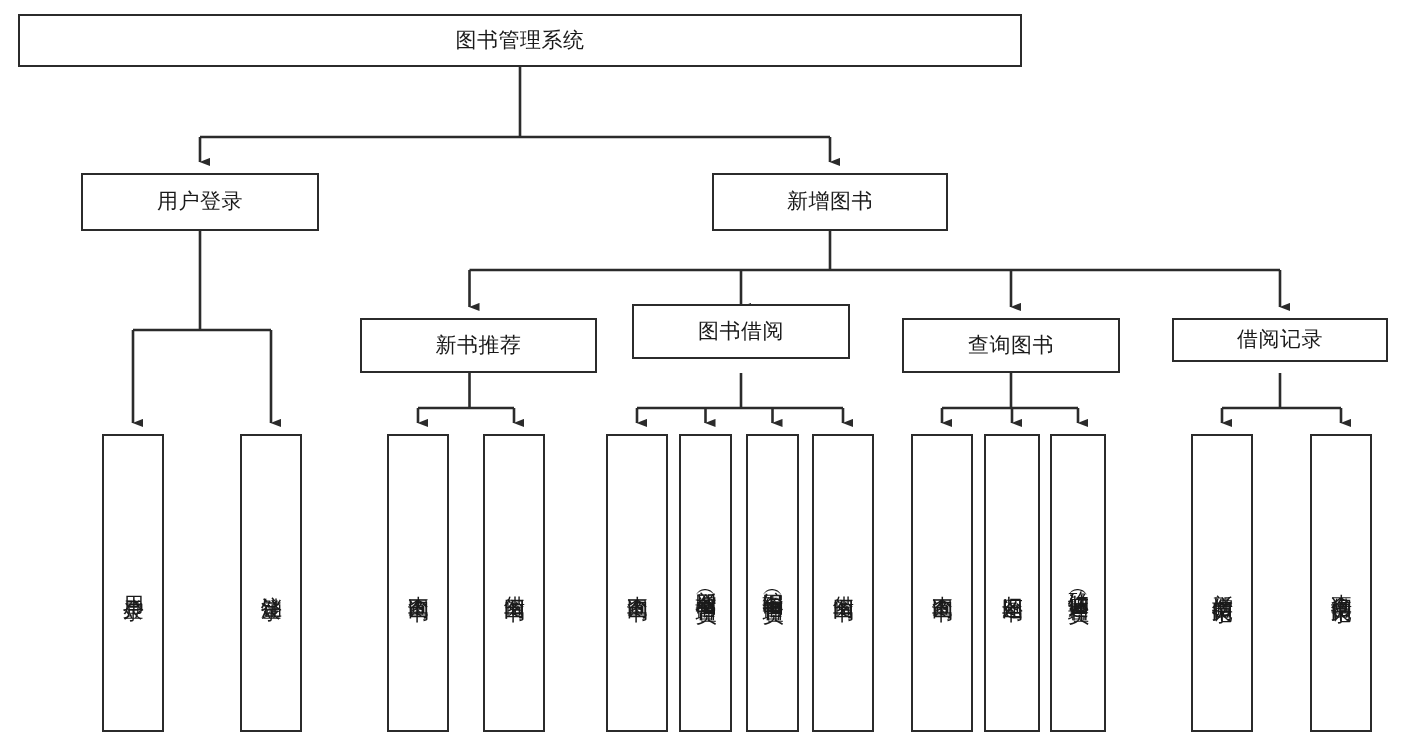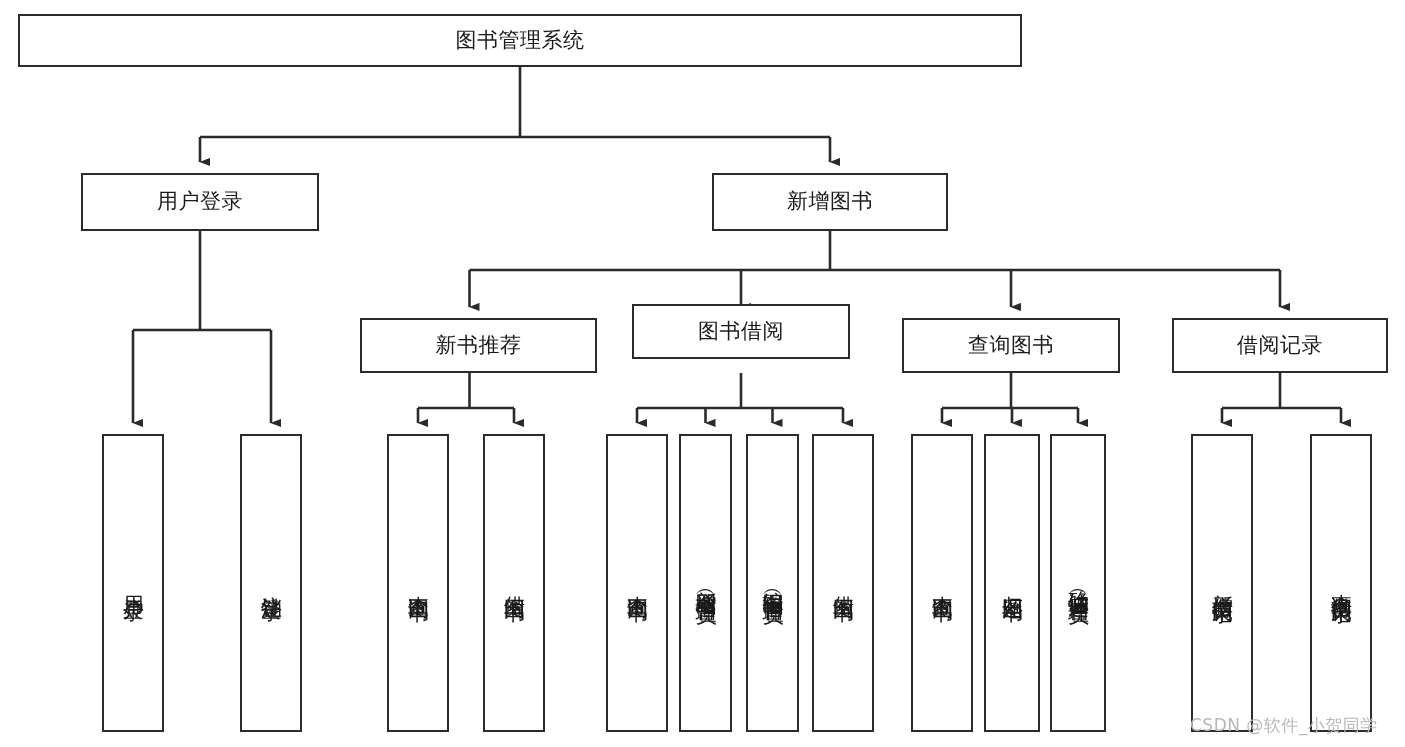--- a/index.html
+++ b/index.html
@@ -121,21 +121,21 @@
       </div>
       <div class="node-box" style="left: 360px; top: 318px; width: 237px; height: 55px;">
         <span class="node-label-h">新书推荐</span>
       </div>
       <div class="node-box" style="left: 632px; top: 304px; width: 218px; height: 55px;">
         <span class="node-label-h">图书借阅</span>
       </div>
       <div class="node-box" style="left: 902px; top: 318px; width: 218px; height: 55px;">
         <span class="node-label-h">查询图书</span>
       </div>
-      <div class="node-box" style="left: 1172px; top: 318px; width: 216px; height: 55px;">
+      <div class="node-box" style="left: 1172px; top: 318px; width: 216px; height: 44px;">
         <span class="node-label-h">借阅记录</span>
       </div>
       <div class="node-box" style="left: 102px; top: 434px; width: 62px; height: 298px;">
         <span class="node-label-v">用户登录</span>
       </div>
       <div class="node-box" style="left: 240px; top: 434px; width: 62px; height: 298px;">
         <span class="node-label-v">注销登录</span>
       </div>
       <div class="node-box" style="left: 387px; top: 434px; width: 62px; height: 298px;">
         <span class="node-label-v">查询图书</span>
@@ -165,15 +165,14 @@
         <span class="node-label-v">确认归还（管理员）</span>
       </div>
       <div class="node-box" style="left: 1191px; top: 434px; width: 62px; height: 298px;">
         <span class="node-label-v">新增借阅记录</span>
       </div>
       <div class="node-box" style="left: 1310px; top: 434px; width: 62px; height: 298px;">
         <span class="node-label-v">查询借阅记录</span>
       </div>
     </div>
 
-  <div class="watermark" style="left:1190px; top:714px;">CSDN @软件_小贺同学</div>
 
 </div>
 
 </body></html>

